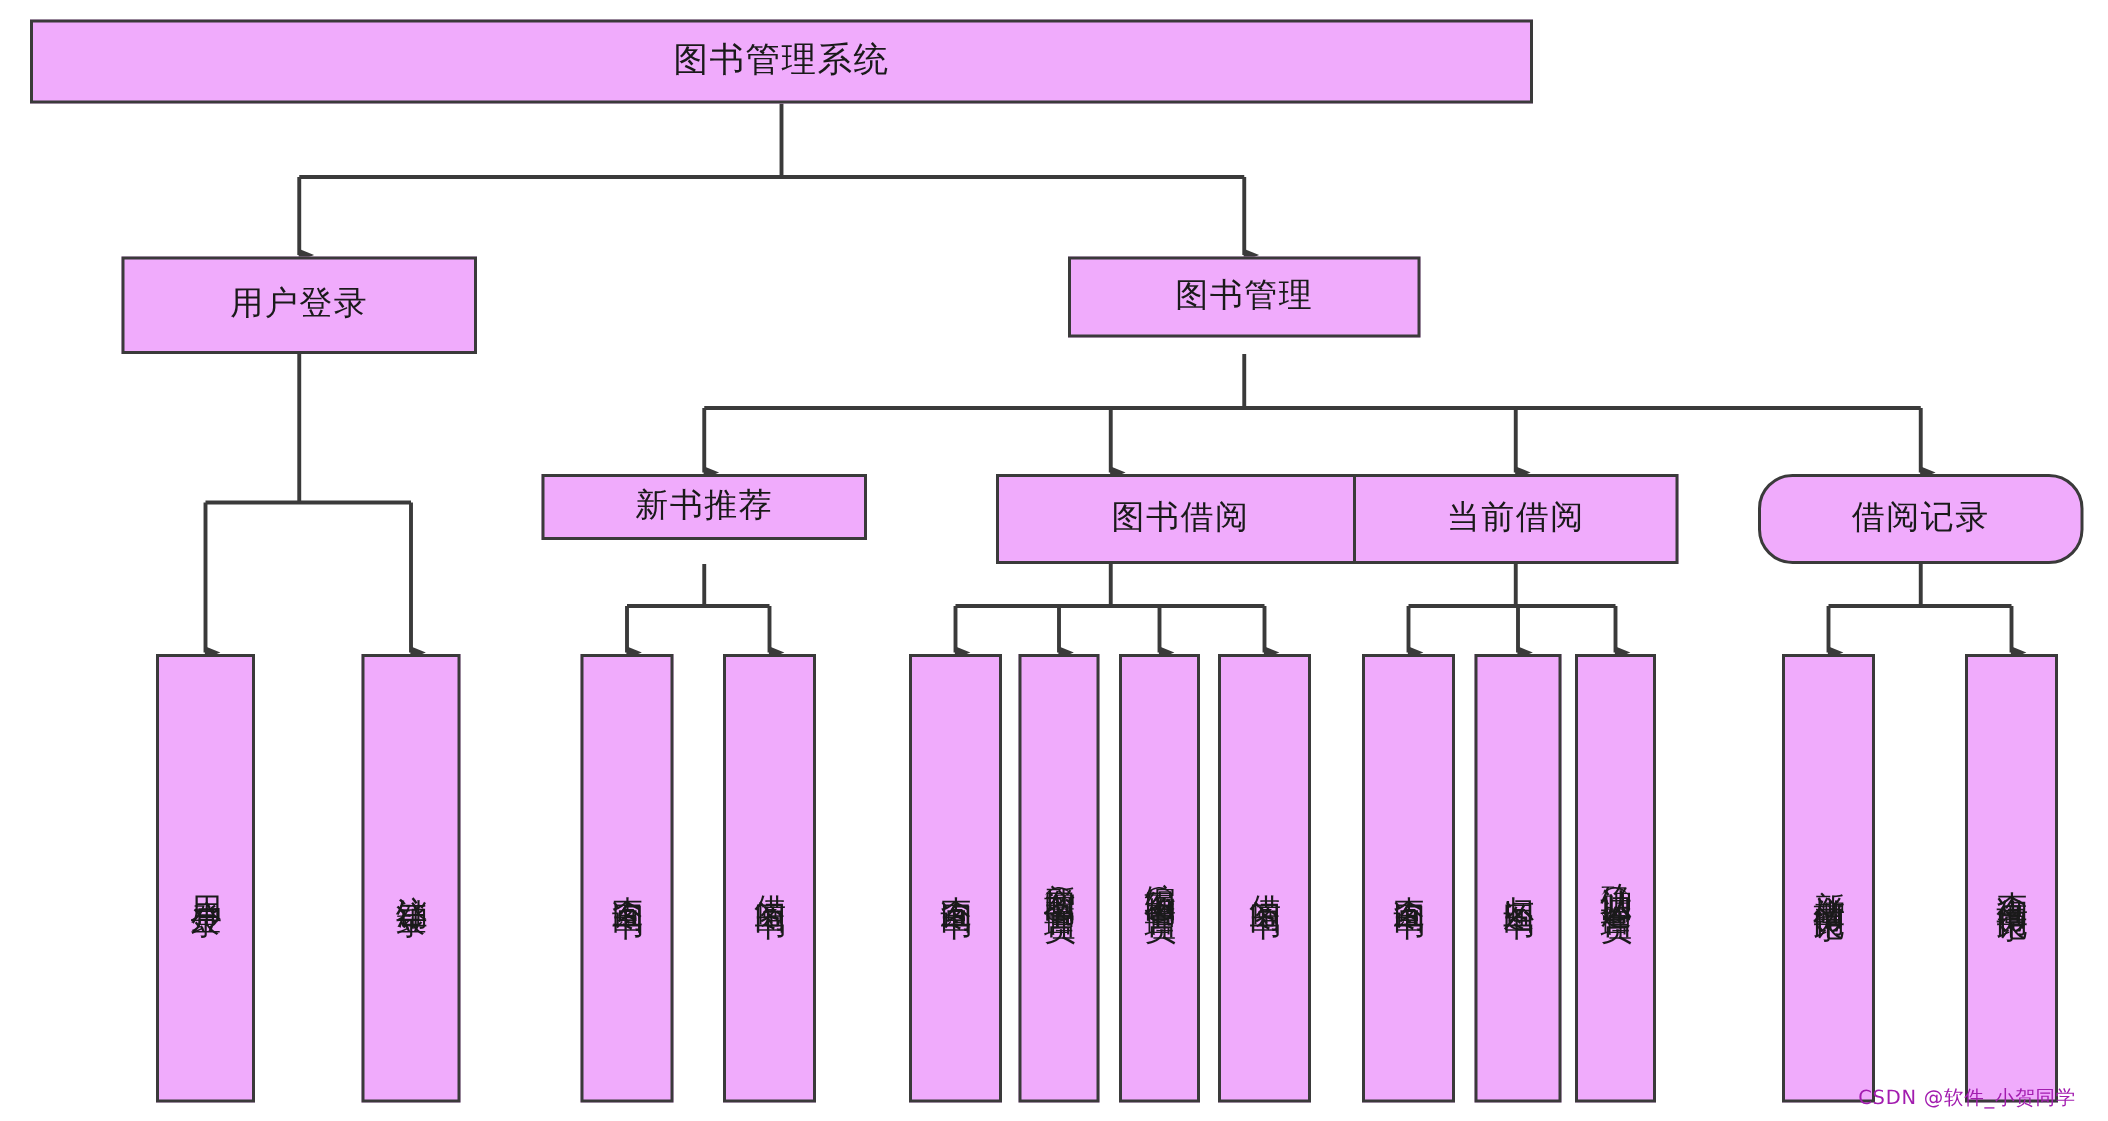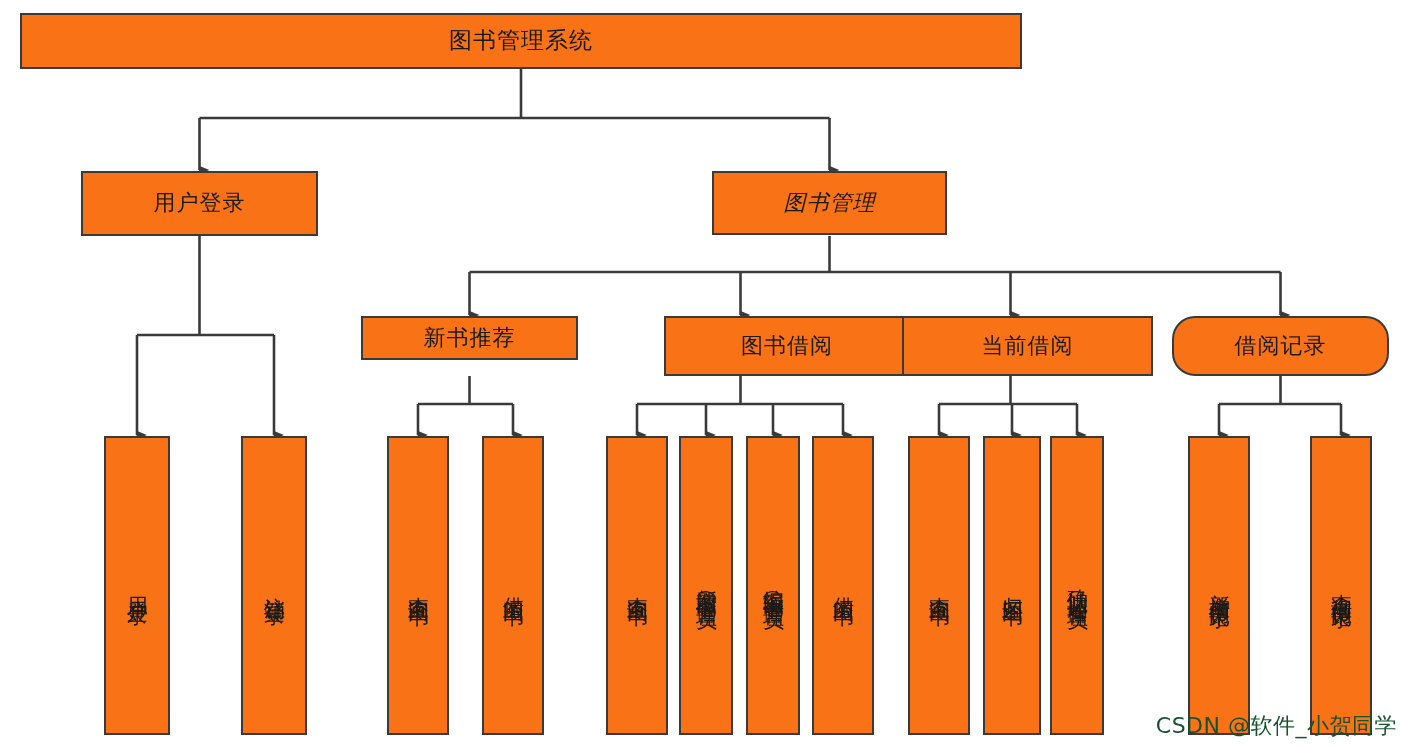--- a/index.html
+++ b/index.html
@@ -23,21 +23,21 @@
     left: 0;
     top: 0;
     width: 1405px;
     height: 747px;
     pointer-events: none;
   }
   .node {
     position: absolute;
     box-sizing: border-box;
     border: 2.5px solid #3a3a3a;
-    background: #f97316;
+    background: #f0abfc;
     display: flex;
     align-items: center;
     justify-content: center;
     color: #1a1a1a;
   }
   .node.h {
     font-size: 22px;
     letter-spacing: 1px;
     line-height: 1.1;
   }
@@ -53,24 +53,24 @@
     text-orientation: upright;
     font-size: 21px;
     line-height: 1.38;
     letter-spacing: 3px;
     white-space: nowrap;
     text-align: center;
     display: block;
   }
   .watermark {
     position: absolute;
-    right: 8px;
+    right: 21px;
     bottom: 6px;
-    font-size: 22px;
-    color: #14532d;
+    font-size: 13px;
+    color: #a21caf;
     letter-spacing: 0.5px;
     font-family: "DejaVu Sans", "Liberation Sans", sans-serif;
     white-space: nowrap;
     z-index: 5;
   }
 </style>
 </head>
 <body>
 
 <div id="canvas">
@@ -118,31 +118,31 @@
       </g>
   </svg>
 
   <div class="node h root" style="left: 20px; top: 13px; width: 1002px; height: 56px;">
     <span>图书管理系统</span>
   </div>
 
   <div class="node h" style="left: 81px; top: 171px; width: 237px; height: 65px;">
     <span>用户登录</span>
   </div>
-  <div class="node h" style="left: 712px; top: 171px; width: 235px; height: 64px; font-style: italic;">
+  <div class="node h" style="left: 712px; top: 171px; width: 235px; height: 54px;">
     <span>图书管理</span>
   </div>
 
   <div class="node h" style="left: 361px; top: 316px; width: 217px; height: 44px;">
     <span>新书推荐</span>
   </div>
   <div class="node h" style="left: 632px; top: 316px; width: 246px; height: 60px; margin-left: 32px;">
     <span>图书借阅</span>
   </div>
-  <div class="node h" style="left: 902px; top: 316px; width: 251px; height: 60px;">
+  <div class="node h" style="left: 902px; top: 316px; width: 217px; height: 60px;">
     <span>当前借阅</span>
   </div>
   <div class="node h" style="left: 1172px; top: 316px; width: 217px; height: 60px; border-radius: 23px;">
     <span>借阅记录</span>
   </div>
 
   <div class="node v" style="left: 104px; top: 436px; width: 66px; height: 299px;">
     <span class="vtext">用户登录</span>
   </div>
   <div class="node v" style="left: 241px; top: 436px; width: 66px; height: 299px;">

